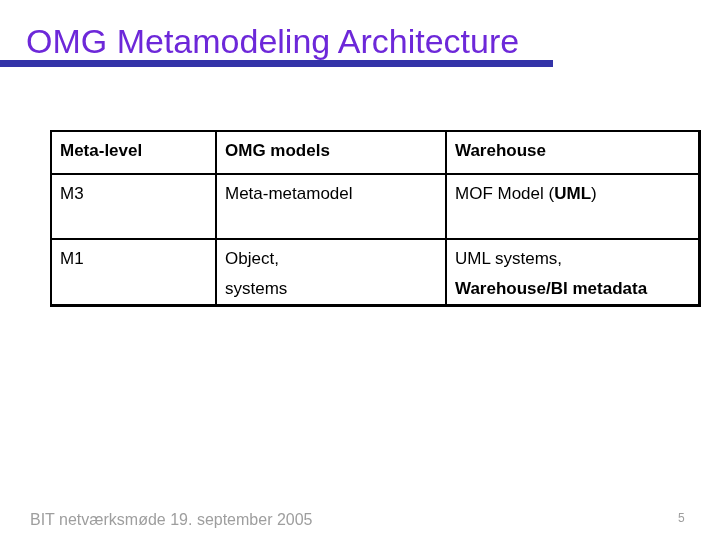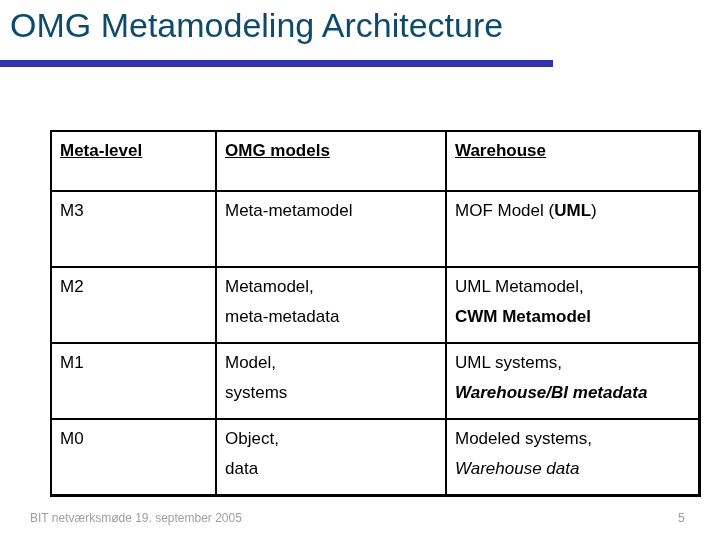--- a/index.html
+++ b/index.html
@@ -12,24 +12,24 @@
     position: relative;
     width: 720px;
     height: 540px;
     background: #ffffff;
     overflow: hidden;
   }
   .slide-title {
     position: absolute;
     left: 10px;
     top: 6px;
-    margin: 0;
+    margin: 16px;
     font-size: 34px;
     font-weight: 400;
-    color: #0c4a6e;
+    color: #6d28d9;
     white-space: nowrap;
     letter-spacing: 0px;
   }
   .accent-bar {
     position: absolute;
     left: 0;
     top: 60px;
     width: 553px;
     height: 7px;
     background: #3333a8;
@@ -48,40 +48,40 @@
   table.meta-table th,
   table.meta-table td {
     border: 2px solid #000000;
     font-size: 17px;
     color: #000000;
     text-align: left;
     vertical-align: top;
     padding: 4px 6px 0 8px;
     overflow: hidden;
   }
-  table.meta-table thead tr { height: 60px; text-decoration: underline; }
-  table.meta-table tbody tr { height: 76px; }
+  table.meta-table thead tr { height: 43px; }
+  table.meta-table tbody tr { height: 65px; }
   table.meta-table th {
     font-weight: 700;
     padding-top: 9px;
   }
   table.meta-table td .line {
     line-height: 30px;
     white-space: nowrap;
   }
   table.meta-table td.c-level {
     line-height: 30px;
   }
   .b { font-weight: 700; }
-  .i { font-style: italic; }
+  .i { }
   .footer-text {
     position: absolute;
     left: 30px;
     top: 511px;
-    font-size: 12px;
+    font-size: 16px;
     color: #9e9e9e;
     white-space: nowrap;
   }
   .page-number {
     position: absolute;
     left: 678px;
     top: 511px;
     font-size: 12px;
     color: #9e9e9e;
   }
@@ -112,50 +112,28 @@
         <tr>
           <td class="c-level">M3</td>
           <td>
             <div class="line"><span>Meta-metamodel</span></div>
           </td>
           <td>
             <div class="line"><span>MOF Model (</span><span class="b">UML</span><span>)</span></div>
           </td>
         </tr>
         <tr>
-          <td class="c-level">M2</td>
-          <td>
-            <div class="line"><span>Metamodel,</span></div>
-            <div class="line"><span>meta-metadata</span></div>
-          </td>
-          <td>
-            <div class="line"><span>UML Metamodel,</span></div>
-            <div class="line"><span class="b">CWM Metamodel</span></div>
-          </td>
-        </tr>
-        <tr>
           <td class="c-level">M1</td>
           <td>
-            <div class="line"><span>Model,</span></div>
+            <div class="line"><span>Object,</span></div>
             <div class="line"><span>systems</span></div>
           </td>
           <td>
             <div class="line"><span>UML systems,</span></div>
             <div class="line"><span class="b i">Warehouse/BI metadata</span></div>
-          </td>
-        </tr>
-        <tr>
-          <td class="c-level">M0</td>
-          <td>
-            <div class="line"><span>Object,</span></div>
-            <div class="line"><span>data</span></div>
-          </td>
-          <td>
-            <div class="line"><span>Modeled systems,</span></div>
-            <div class="line"><span class="i">Warehouse data</span></div>
           </td>
         </tr>
       </tbody>
   </table>
 
   <span class="footer-text">BIT netværksmøde 19. september 2005</span>
 
   <span class="page-number">5</span>
 
 </div>

